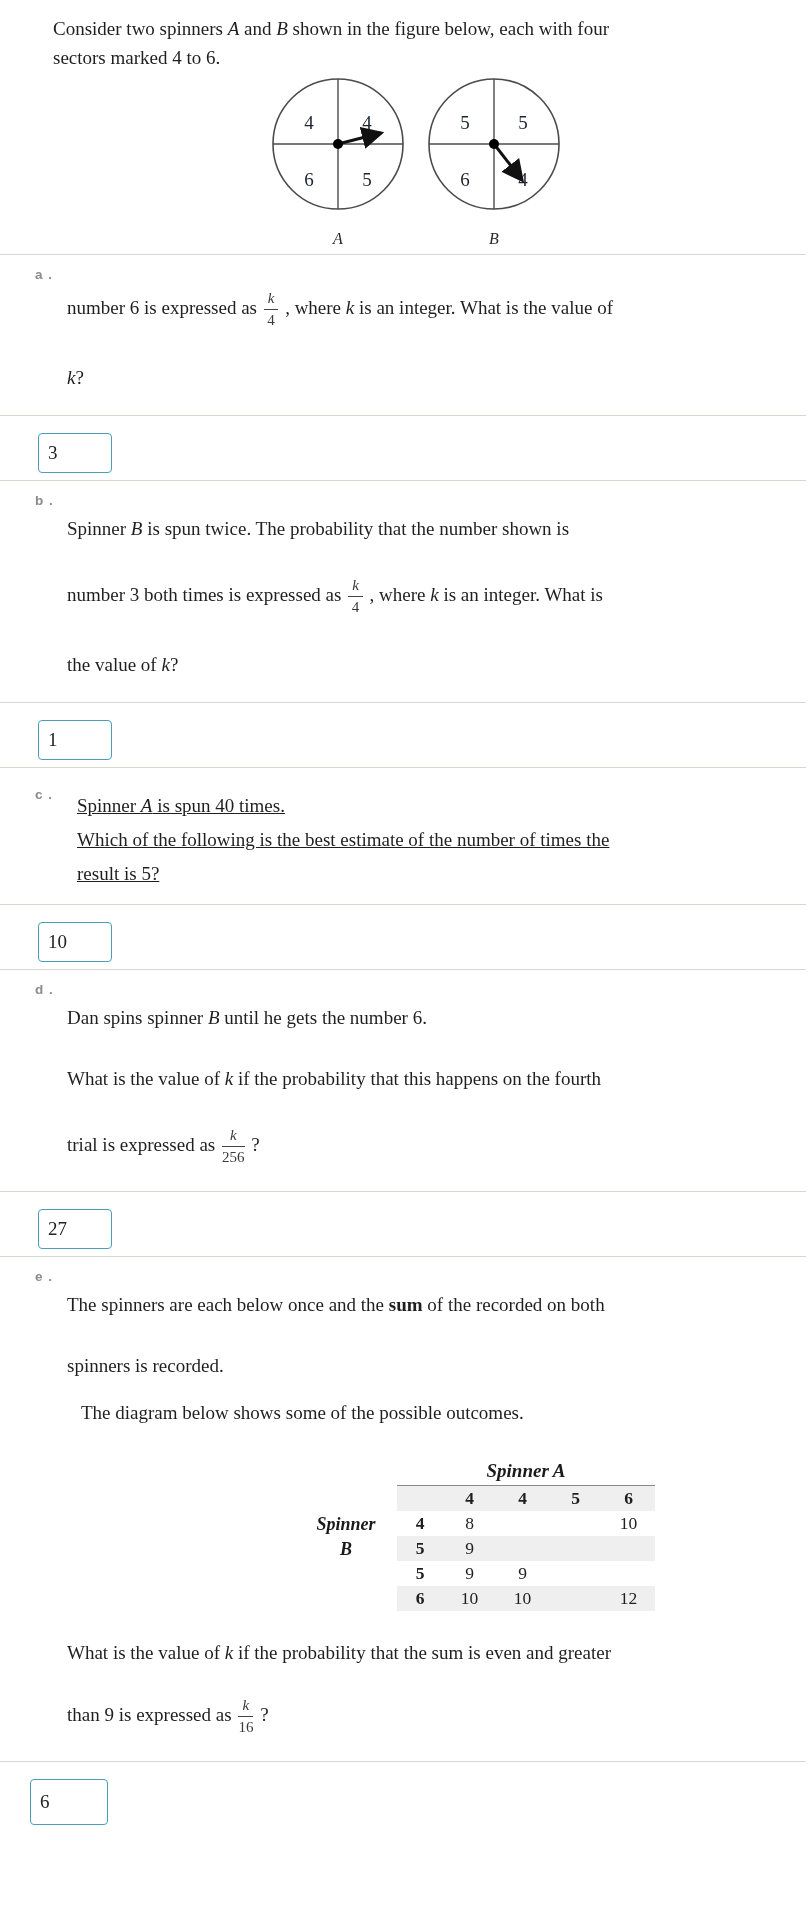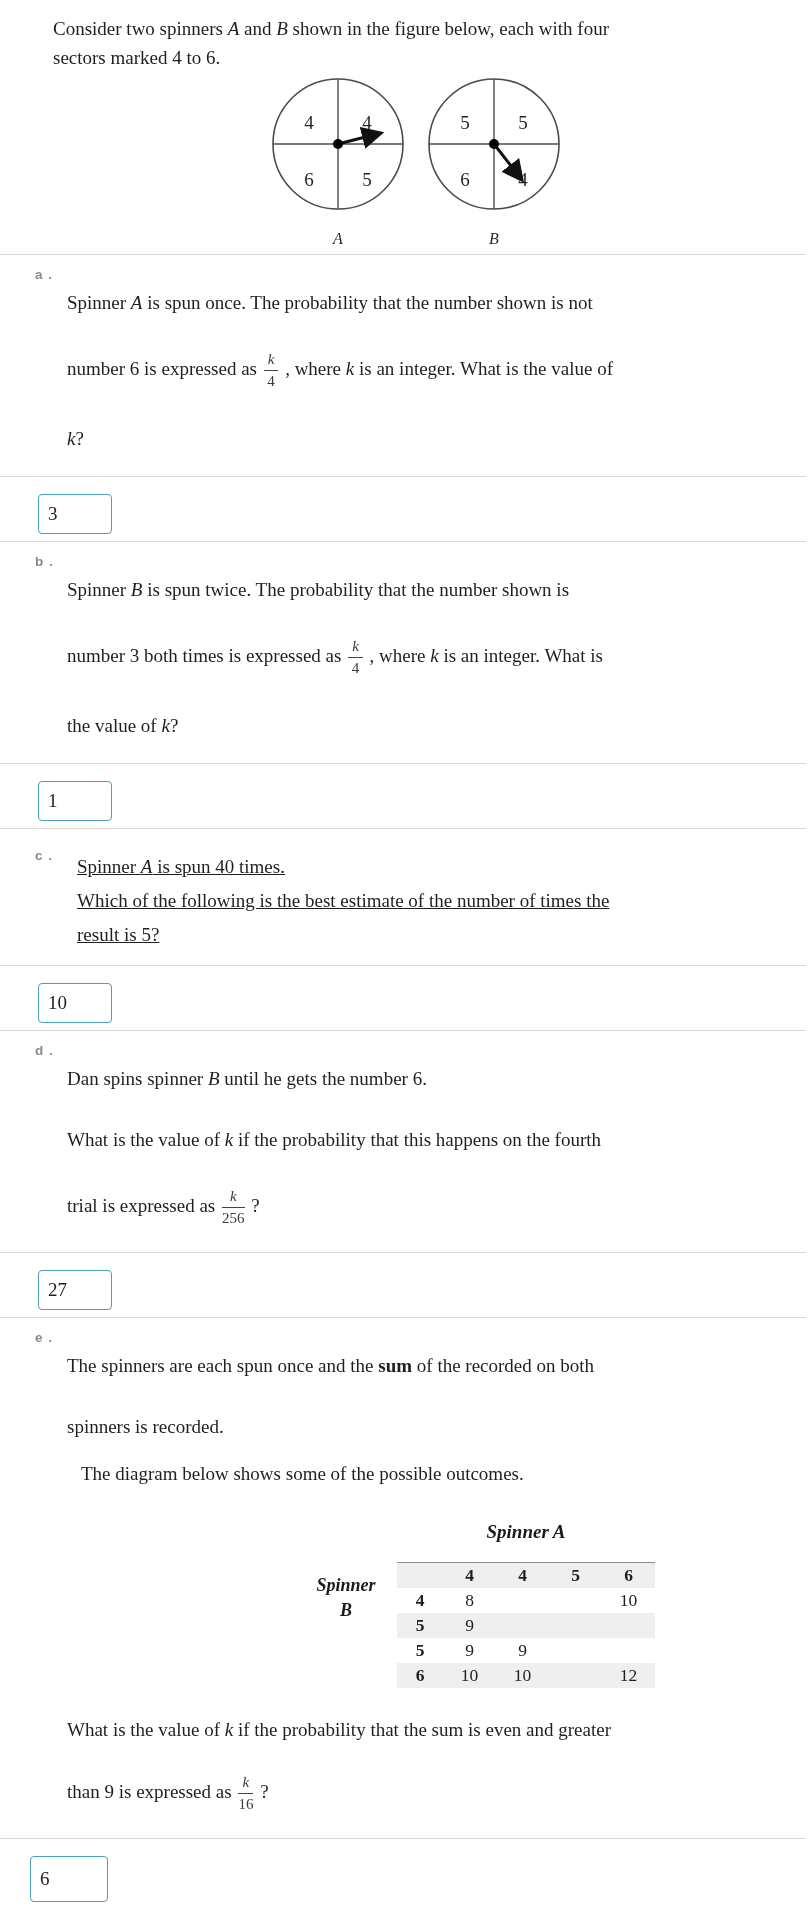--- a/index.html
+++ b/index.html
@@ -57,21 +57,21 @@
   
   .indent { margin-left: 14px; }
   .tablewrap { display: flex; margin: 6px 0 28px 228px; }
   .rowlabel {
     width: 102px; padding-top: 52px; text-align: center;
     font-weight: 700; font-style: italic; font-size: 18px; line-height: 25px; color: #1a1a1a;
   }
   .gridwrap { width: 258px; }
   .collabel {
     text-align: center; font-weight: 700; font-style: italic; font-size: 19px;
-    padding-bottom: 19px; border-bottom: 1px solid #8a8a8a; color: #1a1a1a;
+    padding-bottom: 3px; border-bottom: 1px solid #8a8a8a; color: #1a1a1a;
   }
   table.outcomes { border-collapse: collapse; width: 258px; font-size: 17.5px; }
   table.outcomes th, table.outcomes td { font-weight: 400; padding: 0; height: 25px; text-align: center; }
   table.outcomes th { font-weight: 700; }
   table.outcomes col.rh { width: 46px; }
   table.outcomes col.dc { width: 53px; }
   tr.stripe { background: #efefef; }
 
   .elast { margin-bottom: 30px; }
   .egap { margin-bottom: 20px; }
@@ -119,21 +119,20 @@
         <circle cx="70" cy="68" r="5" fill="#000"></circle>
       </svg>
       <div class="spin-label">B</div>
     </div>
   </div>
 
   <hr class="divider">
 
   <section class="sec">
     <span class="plabel">a .</span>
-    <p class="q"><span>Spinner </span><i>A</i><span> is spun once. The probability that the number shown is not</span></p>
     <p class="q"><span>number 6 is expressed as </span><span class="frac"><span class="fnum">k</span><span class="fden">4</span></span><span> , where </span><i>k</i><span> is an integer. What is the value of</span></p>
     <p class="q"><i>k</i><span>?</span></p>
   </section>
 
   <hr class="divider">
   <div class="ansrow">
     <input class="ans" type="text" value="3" style="">
   </div>
   <hr class="divider">
 
@@ -171,21 +170,21 @@
   </section>
 
   <hr class="divider">
   <div class="ansrow">
     <input class="ans" type="text" value="27" style="">
   </div>
   <hr class="divider">
 
   <section class="sec">
     <span class="plabel">e .</span>
-    <p class="q"><span>The spinners are each spun once and the </span><b>sum</b><span> of the recorded on both</span></p>
+    <p class="q"><span>The spinners are each below once and the </span><b>sum</b><span> of the recorded on both</span></p>
     <p class="q egap">spinners is recorded.</p>
     <p class="q indent">The diagram below shows some of the possible outcomes.</p>
 
     <div class="tablewrap">
       <div class="rowlabel">
         <div>Spinner</div>
         <div>B</div>
       </div>
       <div class="gridwrap">
         <div class="collabel">Spinner A</div>

